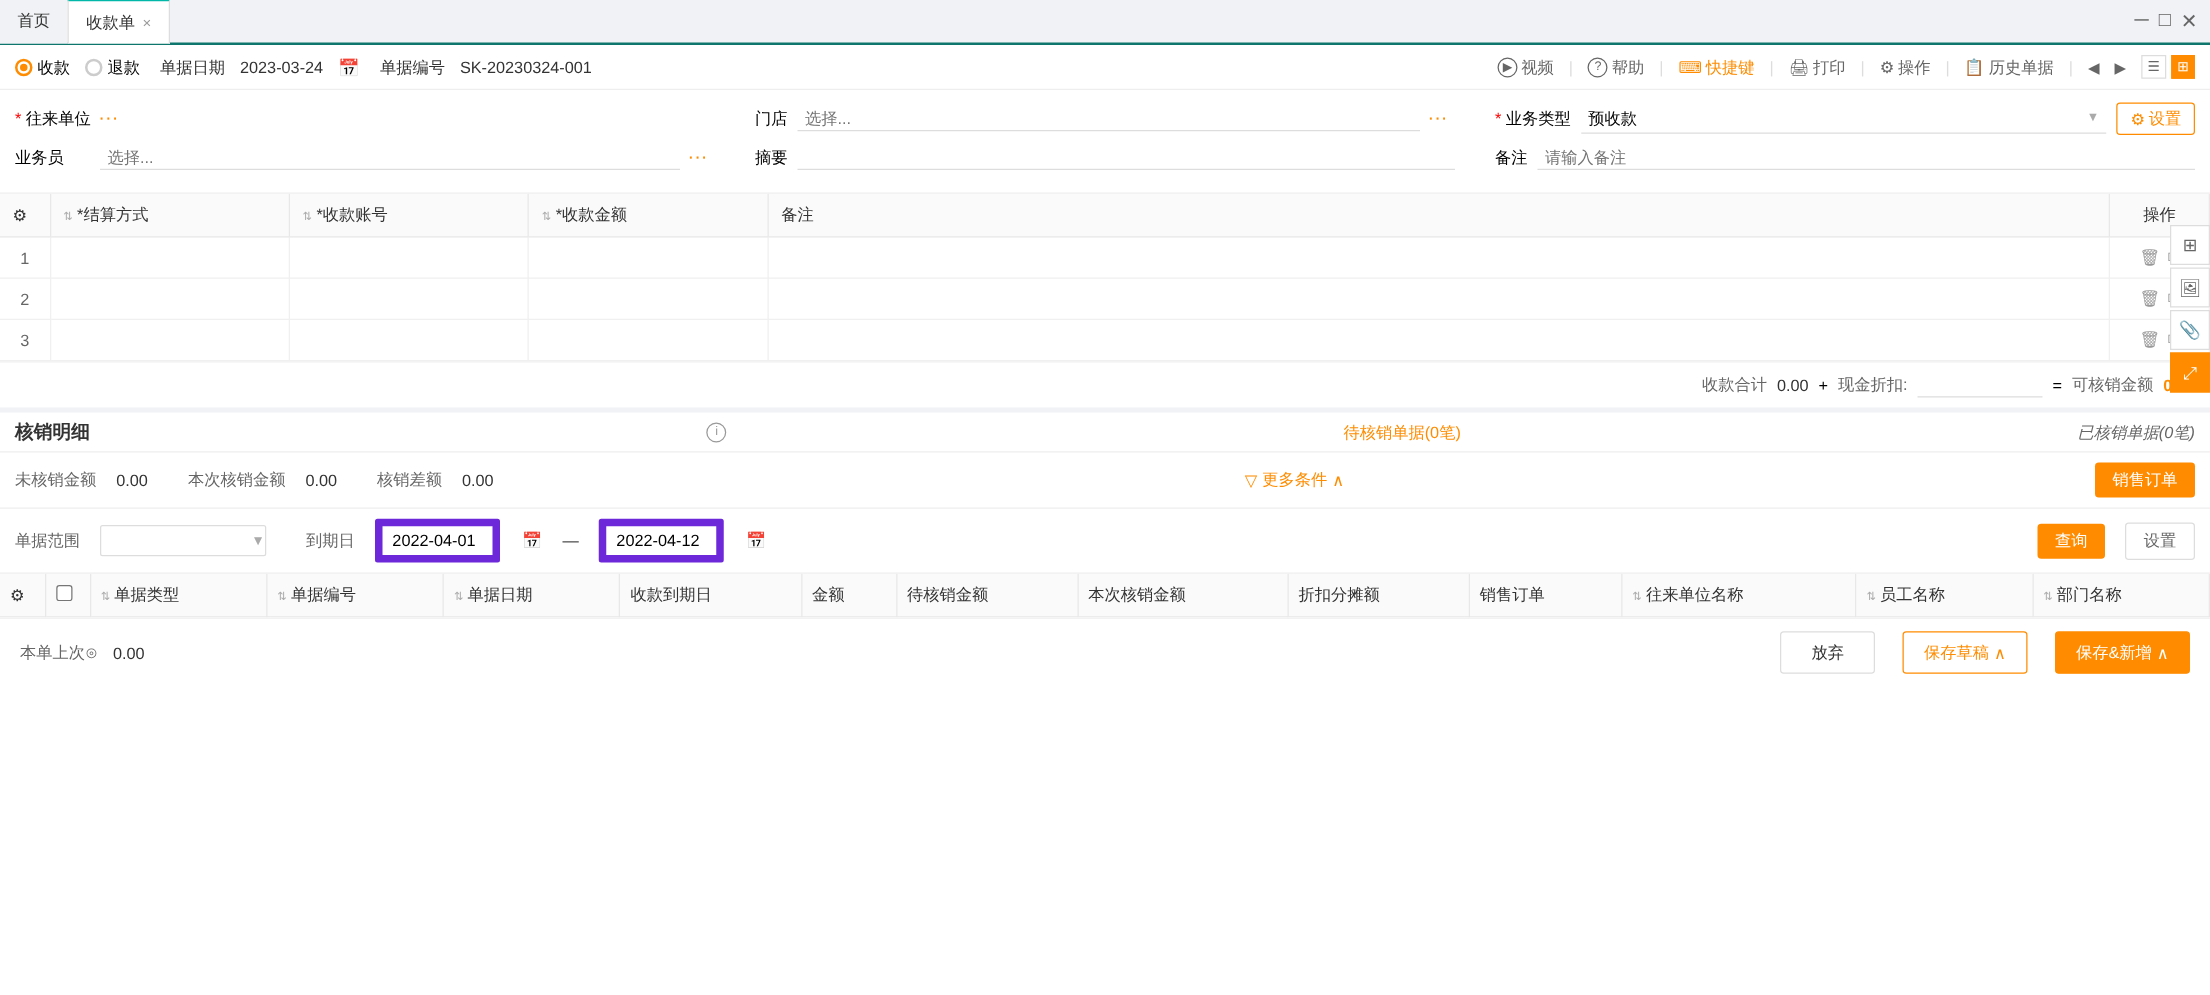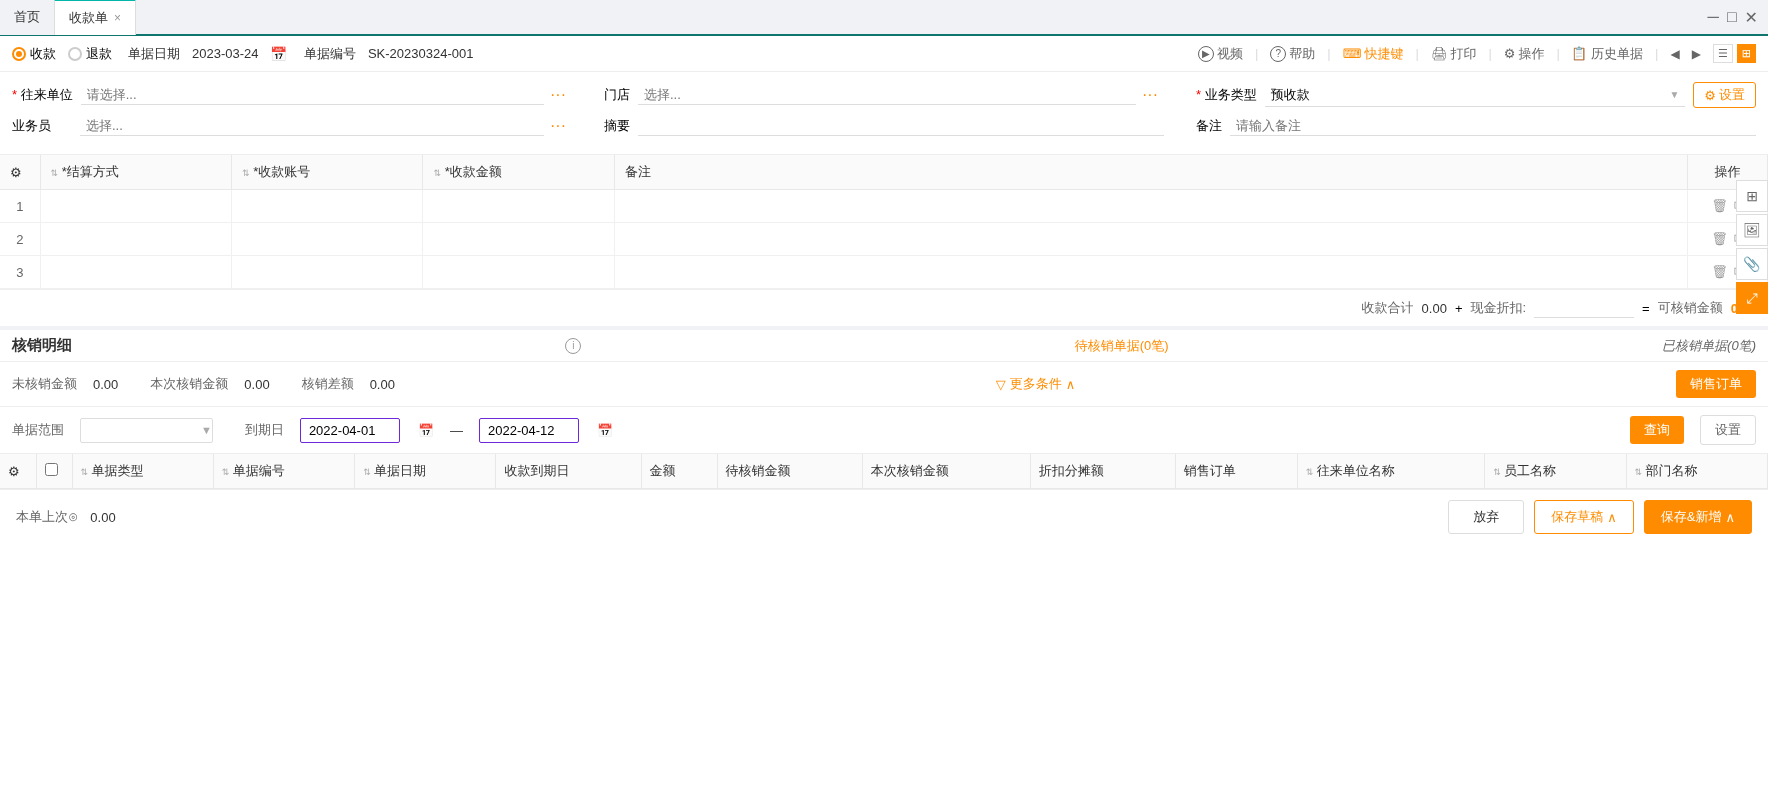--- a/index.html
+++ b/index.html
@@ -107,42 +107,42 @@
     .filter-value { color: #ff8c00; font-size: 12px; display: flex; align-items: center; gap: 4px; cursor: pointer; }
     .auto-btn { background: #ff8c00; color: #fff; border: none; padding: 5px 14px; border-radius: 3px; cursor: pointer; font-size: 13px; margin-left: auto; }
 
     
     .filter-fields { display: flex; align-items: center; padding: 8px 12px; gap: 16px; border-bottom: 1px solid #eee; }
     .filter-select-wrap { display: flex; align-items: center; border: 1px solid #ddd; border-radius: 2px; overflow: hidden; }
     .filter-select-wrap select { border: none; padding: 4px 24px 4px 8px; appearance: none; outline: none; background: transparent; color: #333; }
     .filter-caret { margin-left: -20px; pointer-events: none; color: #aaa; font-size: 11px; }
     .query-btn { background: #ff8c00; color: #fff; border: none; padding: 5px 14px; border-radius: 3px; cursor: pointer; font-size: 13px; }
     .settings-btn { background: #fff; color: #666; border: 1px solid #ddd; padding: 5px 14px; border-radius: 3px; cursor: pointer; font-size: 13px; }
-    .date-input { border: 1px solid #6d28d9; padding: 4px 8px; outline: none; border-radius: 2px; width: 100px; }
+    .date-input { border: 6px solid #6d28d9; padding: 4px 8px; outline: none; border-radius: 2px; width: 100px; }
     .date-sep { color: #333; }
     .cal-icon { color: #aaa; cursor: pointer; margin-left: 2px; }
 
     
     .bottom-table-wrap { overflow: auto; flex: 1; }
     .bottom-table { width: 100%; border-collapse: collapse; }
     .bottom-table th {
       background: #fafafa; border-bottom: 1px solid #e8e8e8; border-right: 1px solid #e8e8e8;
       padding: 8px 8px; text-align: left; font-weight: 500; color: #333;
       white-space: nowrap; font-size: 12px;
     }
 
     
     .footer {
       display: flex; align-items: center; padding: 10px 16px;
       border-top: 1px solid #eee; background: #fff;
       flex-shrink: 0; gap: 12px;
     }
     .footer-label { color: #666; }
     .footer-value { color: #333; font-weight: 500; }
-    .footer-right { margin-left: auto; display: flex; gap: 10px; }
+    .footer-right { margin-left: auto; display: flex; gap: 22px; }
     .btn-abandon { background: #fff; color: #333; border: 1px solid #ddd; padding: 7px 24px; border-radius: 3px; cursor: pointer; font-size: 13px; }
     .btn-save-draft { background: #fff; color: #ff8c00; border: 1px solid #ff8c00; padding: 7px 16px; border-radius: 3px; cursor: pointer; font-size: 13px; display: flex; align-items: center; gap: 4px; }
     .btn-save-new { background: #ff8c00; color: #fff; border: 1px solid #ff8c00; padding: 7px 16px; border-radius: 3px; cursor: pointer; font-size: 13px; display: flex; align-items: center; gap: 4px; }
 
     
     .right-panel {
       position: fixed; right: 0; top: 180px;
       display: flex; flex-direction: column; gap: 2px;
     }
     .right-panel-btn {
@@ -238,21 +238,20 @@
   </div>
 
   <div class="form-area">
     <div class="form-row">
 
       <div class="form-field" style="flex:2;">
         <span>
           <span style="color:#f00;">*</span>
           <span>往来单位</span>
         </span>
-        <input class="form-input" type="text" style="margin-left: 8px;" placeholder="请选择...">
         <span class="more-btn">···</span>
       </div>
 
       <div class="form-field" style="flex:2; margin-left:20px;">
         <span>门店</span>
         <input class="form-input" type="text" style="margin-left: 8px;" placeholder="选择...">
         <span class="more-btn">···</span>
       </div>
 
       <div class="form-field" style="flex:2; margin-left:20px;">

